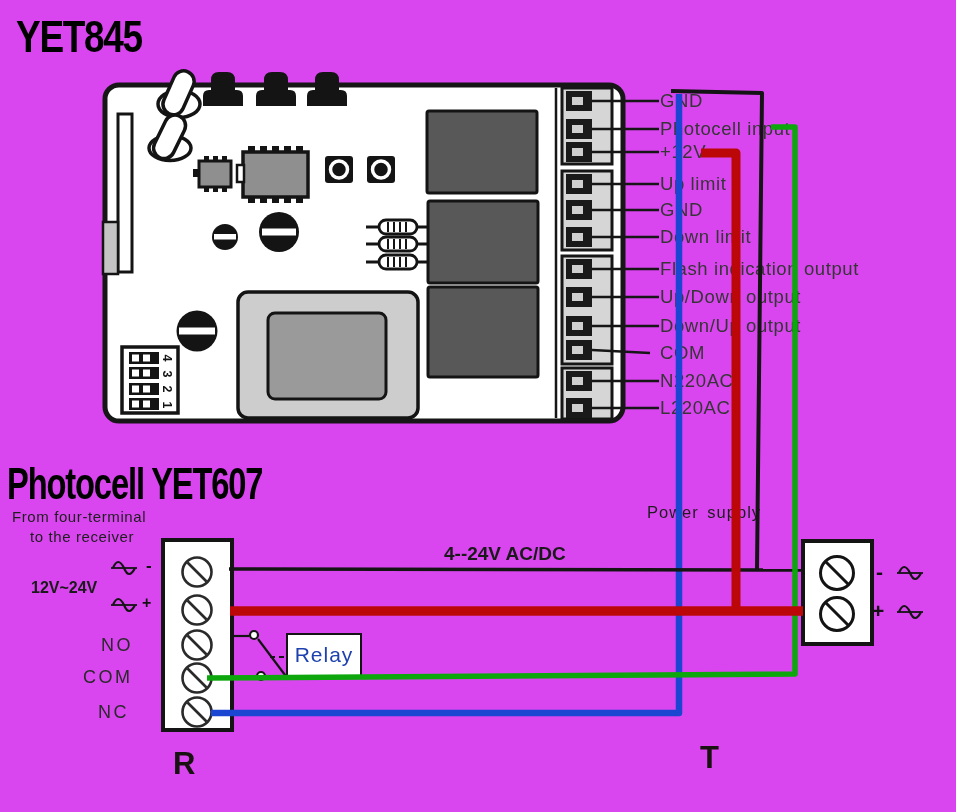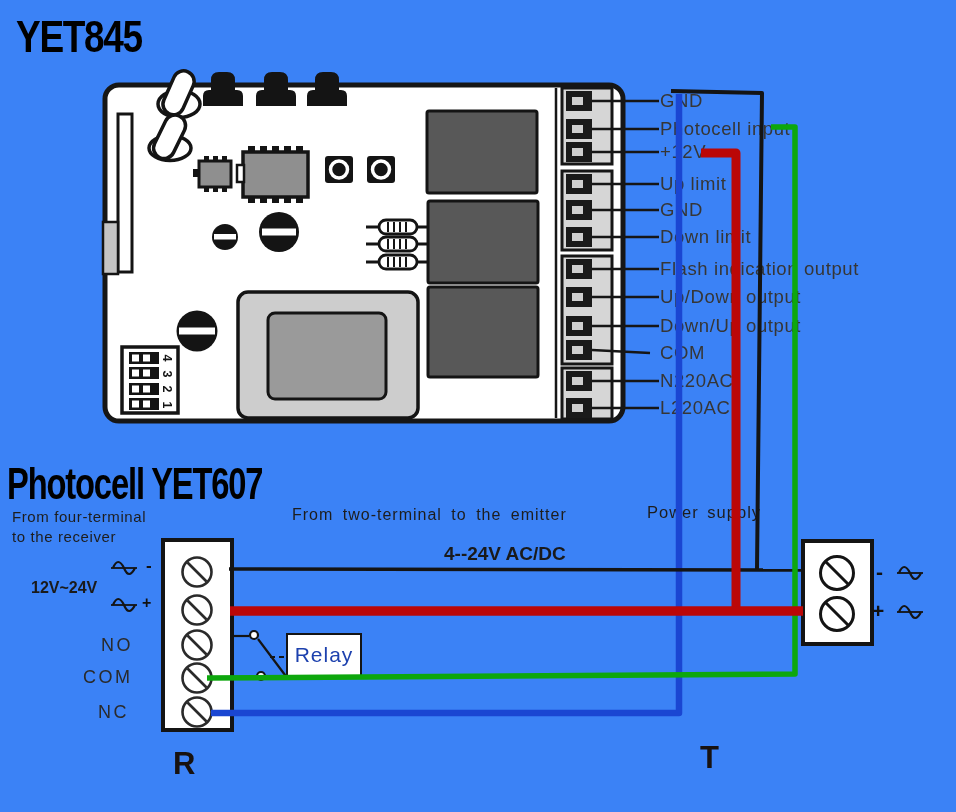--- a/index.html
+++ b/index.html
@@ -1,16 +1,16 @@
 <!DOCTYPE html>
 <html><head>
 <meta charset="utf-8">
 <style>
   html,body{margin:0;padding:0;background:#fff;}
-  .canvas{position:relative;width:956px;height:812px;background:#3b82f6;
+  .canvas{position:relative;width:956px;height:812px;background:#d946ef;
           font-family:"Liberation Sans",sans-serif;overflow:hidden;}
   svg.layer{position:absolute;left:0;top:0;width:956px;height:812px;}
   #base-layer{z-index:1;}
   #wire-layer{z-index:3;pointer-events:none;}
   .txt{position:absolute;white-space:nowrap;color:#2f2f2f;z-index:2;}
   .big-title{font-weight:bold;color:#000;font-size:43px;letter-spacing:-1.5px;
              transform-origin:left top;line-height:1;}
   .t-board{left:16px;top:14px;transform:scaleX(0.86) scaleY(1.05);}
   .t-photocell{left:7px;top:462px;transform:scaleX(0.76) scaleY(1.02);}
   .tlabel{left:660px;height:24px;line-height:24px;font-size:18.5px;
@@ -270,22 +270,21 @@
   <div class="txt tlabel" style="top:341px">COM</div>
   <div class="txt tlabel" style="top:369px">N220AC</div>
   <div class="txt tlabel" style="top:396px">L220AC</div>
 
   <span class="dip-digit" style="left:160px;top:351px">4</span>
   <span class="dip-digit" style="left:160px;top:366.5px">3</span>
   <span class="dip-digit" style="left:160px;top:382px">2</span>
   <span class="dip-digit" style="left:160px;top:397.5px">1</span>
 
   <div class="txt note" style="left:12px;top:508px">From four-terminal</div>
-  <div class="txt note" style="left:12px;top:528px">to the  receiver</div>
-  <div class="txt note" style="left:292px;top:506px;font-size:16px;letter-spacing:1px;word-spacing:4px">From two-terminal to the emitter</div>
+  <div class="txt note" style="left:30px;top:528px">to the  receiver</div>
   <div class="txt note" style="left:647px;top:503px;font-size:16.5px;letter-spacing:1px;word-spacing:3px">Power supply</div>
   <div class="txt bold-small" style="left:444px;top:543px;font-size:19px">4--24V AC/DC</div>
   <div class="txt bold-small" style="left:31px;top:579px;font-size:16px">12V~24V</div>
 
   <div class="txt sign" style="left:146px;top:556px;font-size:17px">-</div>
   <div class="txt sign" style="left:142px;top:594px;font-size:16px">+</div>
   <div class="txt pc-row" style="left:101px;top:635px">NO</div>
   <div class="txt pc-row" style="left:83px;top:667px">COM</div>
   <div class="txt pc-row" style="left:98px;top:702px">NC</div>
 

